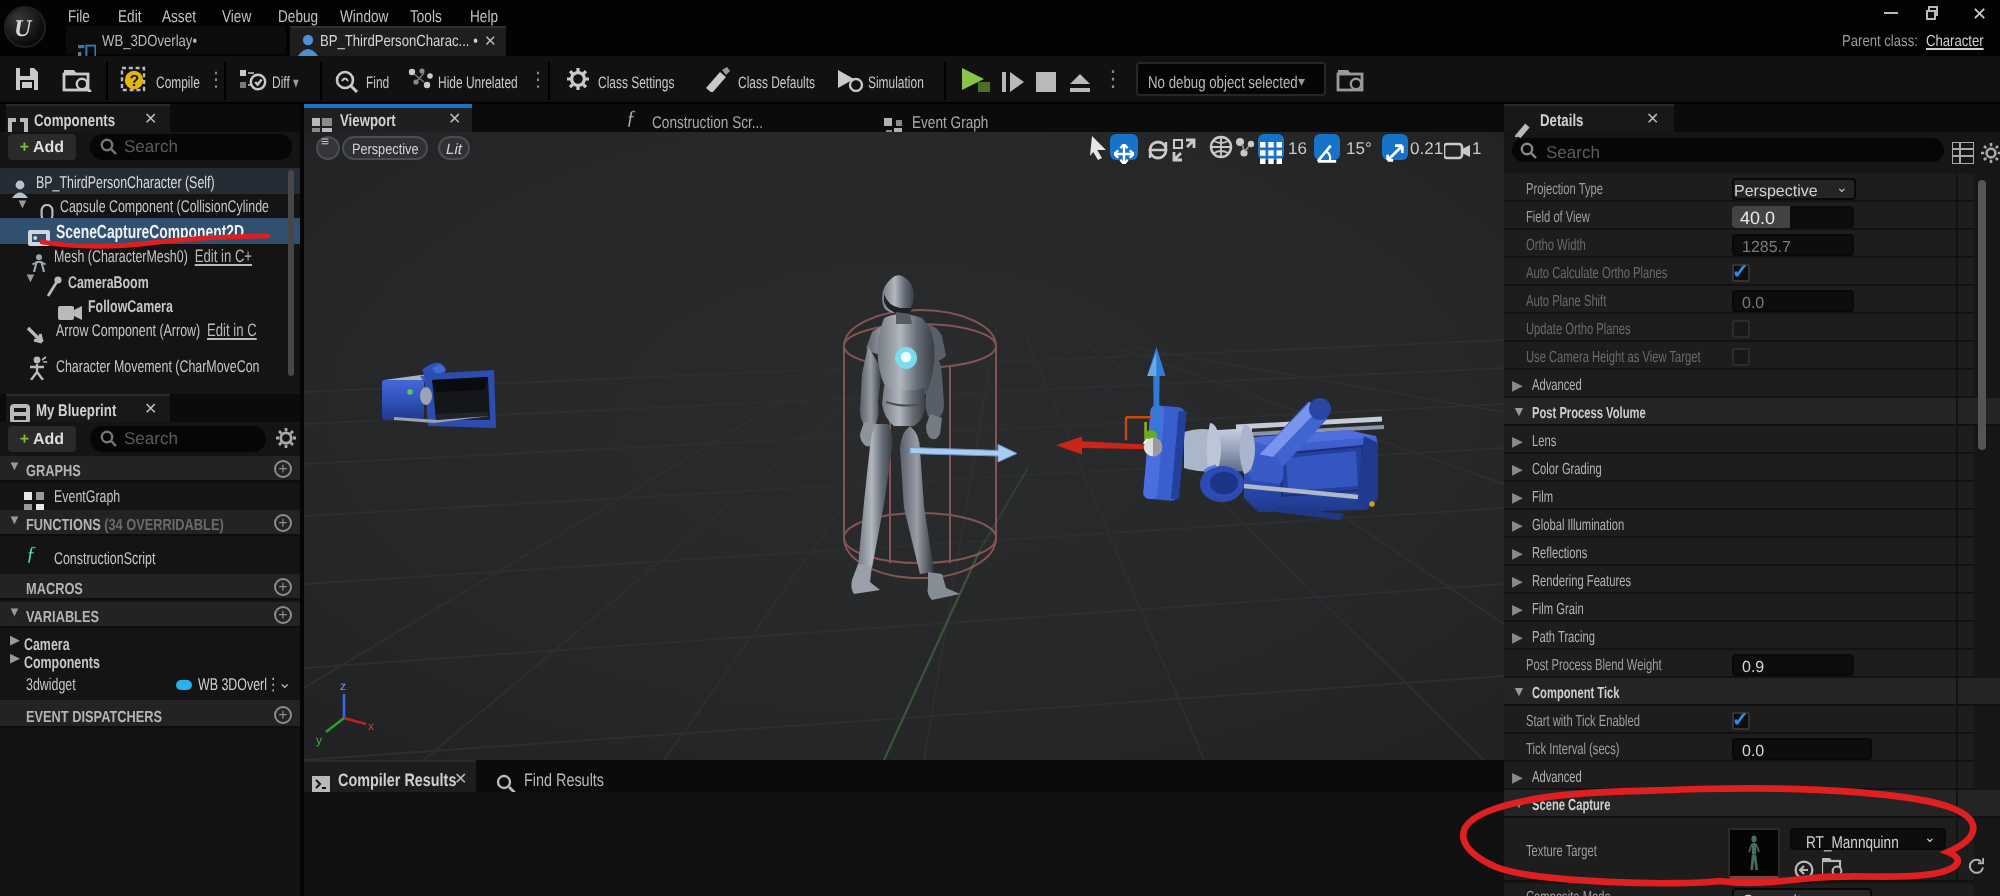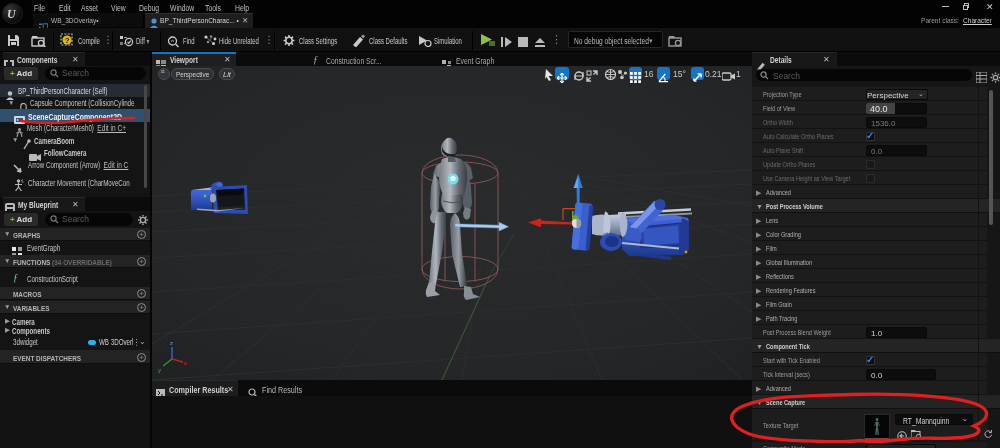--- a/index.html
+++ b/index.html
@@ -581,21 +581,21 @@
 <div class="abs dlbl" style="left:763px;top:90.2px;color:#9e9e9e;">Projection Type</div>
 <div class="abs dinp" style="left:866px;top:88.7px;width:62px;background:#242424;">Perspective</div>
 <div class="abs" style="left:918px;top:89.7px;color:#bbb;font-size:7px;">⌄</div>
 <div class="abs drow" style="top:101.2px;height:14px;"></div>
 <div class="abs dlbl" style="left:763px;top:104.2px;color:#9e9e9e;">Field of View</div>
 <div class="abs dinp" style="left:866px;top:102.7px;width:61px;background:#0d0d0d;"></div>
 <div class="abs" style="left:866px;top:102.7px;width:29px;height:11px;background:#434343;border-radius:2px 0 0 2px;"></div>
 <div class="abs" style="left:870px;top:104.2px;color:#e8e8e8;font-size:9px;">40.0</div>
 <div class="abs drow" style="top:115.2px;height:14px;"></div>
 <div class="abs dlbl" style="left:763px;top:118.2px;color:#6a6a6a;">Ortho Width</div>
-<div class="abs dinp" style="left:866px;top:116.7px;width:61px;background:#0d0d0d;color:#7a7a7a;padding-left:4px;">1536.0</div>
+<div class="abs dinp" style="left:866px;top:116.7px;width:61px;background:#0d0d0d;color:#7a7a7a;padding-left:4px;">1285.7</div>
 <div class="abs drow" style="top:129.2px;height:14px;"></div>
 <div class="abs dlbl" style="left:763px;top:132.2px;color:#6a6a6a;">Auto Calculate Ortho Planes</div>
 <div class="abs" style="left:866px;top:131.7px;width:9px;height:9px;background:#0d0d0d;border:1px solid #333;border-radius:1px;"></div>
 <div class="abs" style="left:866px;top:129.7px;color:#2f8fe8;font-size:10px;font-weight:bold;">✓</div>
 <div class="abs drow" style="top:143.2px;height:14px;"></div>
 <div class="abs dlbl" style="left:763px;top:146.2px;color:#6a6a6a;">Auto Plane Shift</div>
 <div class="abs dinp" style="left:866px;top:144.7px;width:61px;background:#0d0d0d;color:#7a7a7a;padding-left:4px;">0.0</div>
 <div class="abs drow" style="top:157.2px;height:14px;"></div>
 <div class="abs dlbl" style="left:763px;top:160.2px;color:#6a6a6a;">Update Ortho Planes</div>
 <div class="abs" style="left:866px;top:159.7px;width:9px;height:9px;background:#191919;border:1px solid #2c2c2c;border-radius:1px;"></div>
@@ -628,21 +628,21 @@
 <div class="abs" style="left:756px;top:287.2px;color:#8a8a8a;font-size:7px;">▶</div>
 <div class="abs dlbl" style="left:766px;top:286.2px;color:#b2b2b2;">Rendering Features</div>
 <div class="abs drow" style="top:297.2px;height:14px;"></div>
 <div class="abs" style="left:756px;top:301.2px;color:#8a8a8a;font-size:7px;">▶</div>
 <div class="abs dlbl" style="left:766px;top:300.2px;color:#b2b2b2;">Film Grain</div>
 <div class="abs drow" style="top:311.2px;height:14px;"></div>
 <div class="abs" style="left:756px;top:315.2px;color:#8a8a8a;font-size:7px;">▶</div>
 <div class="abs dlbl" style="left:766px;top:314.2px;color:#b2b2b2;">Path Tracing</div>
 <div class="abs drow" style="top:325.2px;height:14px;"></div>
 <div class="abs dlbl" style="left:763px;top:328.2px;color:#9e9e9e;">Post Process Blend Weight</div>
-<div class="abs dinp" style="left:866px;top:326.7px;width:61px;background:#0d0d0d;color:#d2d2d2;padding-left:4px;">1.0</div>
+<div class="abs dinp" style="left:866px;top:326.7px;width:61px;background:#0d0d0d;color:#d2d2d2;padding-left:4px;">0.9</div>
 <div class="abs drow" style="top:339.2px;height:14px;"></div>
 <div class="abs" style="left:752px;top:339.2px;width:248px;height:14px;background:#242424;border-bottom:1px solid #101010;"></div>
 <div class="abs" style="left:756px;top:343.2px;color:#9a9a9a;font-size:7px;">▼</div>
 <div class="abs dlbl" style="left:766px;top:342.2px;color:#cecece;font-weight:bold;">Component Tick</div>
 <div class="abs drow" style="top:353.2px;height:14px;"></div>
 <div class="abs dlbl" style="left:763px;top:356.2px;color:#9e9e9e;">Start with Tick Enabled</div>
 <div class="abs" style="left:866px;top:355.7px;width:9px;height:9px;background:#0d0d0d;border:1px solid #333;border-radius:1px;"></div>
 <div class="abs" style="left:866px;top:353.7px;color:#2f8fe8;font-size:10px;font-weight:bold;">✓</div>
 <div class="abs drow" style="top:367.2px;height:14px;"></div>
 <div class="abs dlbl" style="left:763px;top:370.2px;color:#9e9e9e;">Tick Interval (secs)</div>

